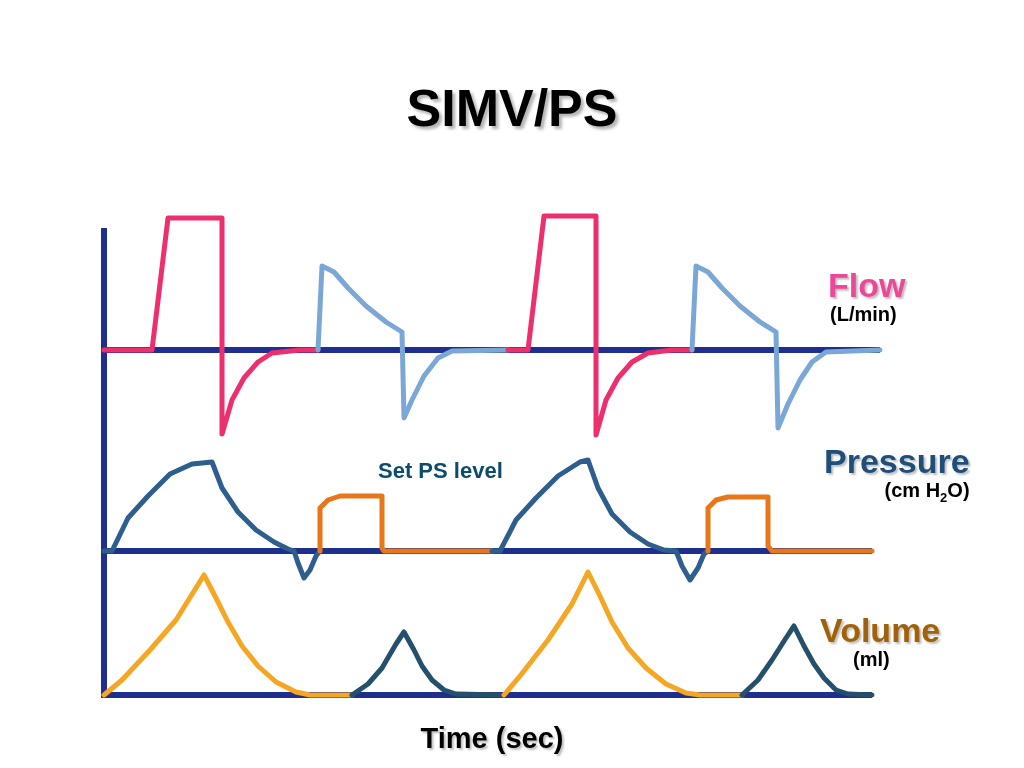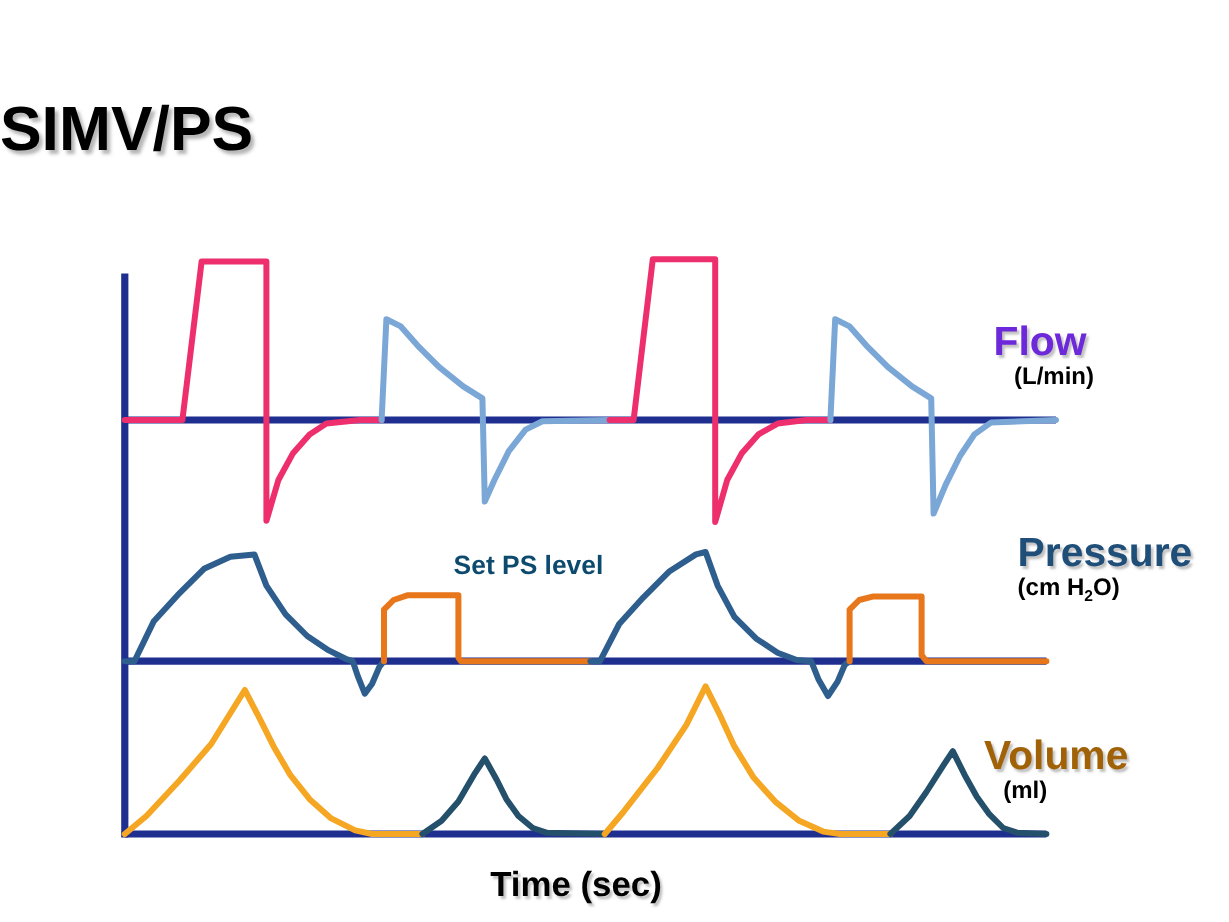--- a/index.html
+++ b/index.html
@@ -19,21 +19,21 @@
     left: 0; top: 0;
     width: 1024px;
     height: 768px;
     background: #ffffff;
   }
   #title {
     position: absolute;
     left: 0;
     top: 78px;
     width: 1024px;
-    text-align: left;
+    text-align: center;
     font-size: 52px;
     font-weight: bold;
     color: #000000;
     letter-spacing: 0px;
     text-shadow: 3px 3px 3px rgba(120,120,120,0.55);
   }
   #chart-svg {
     position: absolute;
     left: 0;
     top: 0;
@@ -52,42 +52,42 @@
     font-size: 20px;
     font-weight: bold;
     color: #000000;
     line-height: 1.05;
     margin-top: 2px;
   }
   .label-sub sub {
     font-size: 13px;
   }
   #flow-label { left: 828px; top: 268px; }
-  #flow-label .label-main { color: #6d28d9; }
-  #flow-label .label-sub { margin-left: 17px; }
+  #flow-label .label-main { color: #ec4899; }
+  #flow-label .label-sub { margin-left: 2px; }
 
-  #pressure-label { left: 848px; top: 444px; }
+  #pressure-label { left: 824px; top: 444px; text-align: right; }
   #pressure-label .label-main { color: #1F4E79; }
   #pressure-label .label-sub { margin-left: 0; }
 
   #volume-label { left: 820px; top: 613px; }
   #volume-label .label-main { color: #a16207; }
-  #volume-label .label-sub { margin-left: 16px; }
+  #volume-label .label-sub { margin-left: 33px; }
 
   #ps-annotation {
     position: absolute;
     left: 378px;
     top: 458px;
     font-size: 22px;
     font-weight: bold;
     color: #0c4a6e;
   }
   #xaxis-label {
     position: absolute;
-    left: 4px;
+    left: 16px;
     top: 722px;
     width: 952px;
     text-align: center;
     font-size: 29px;
     font-weight: bold;
     color: #000000;
     text-shadow: 2px 2px 2px rgba(130,130,130,0.5);
   }
 </style>
 </head>

